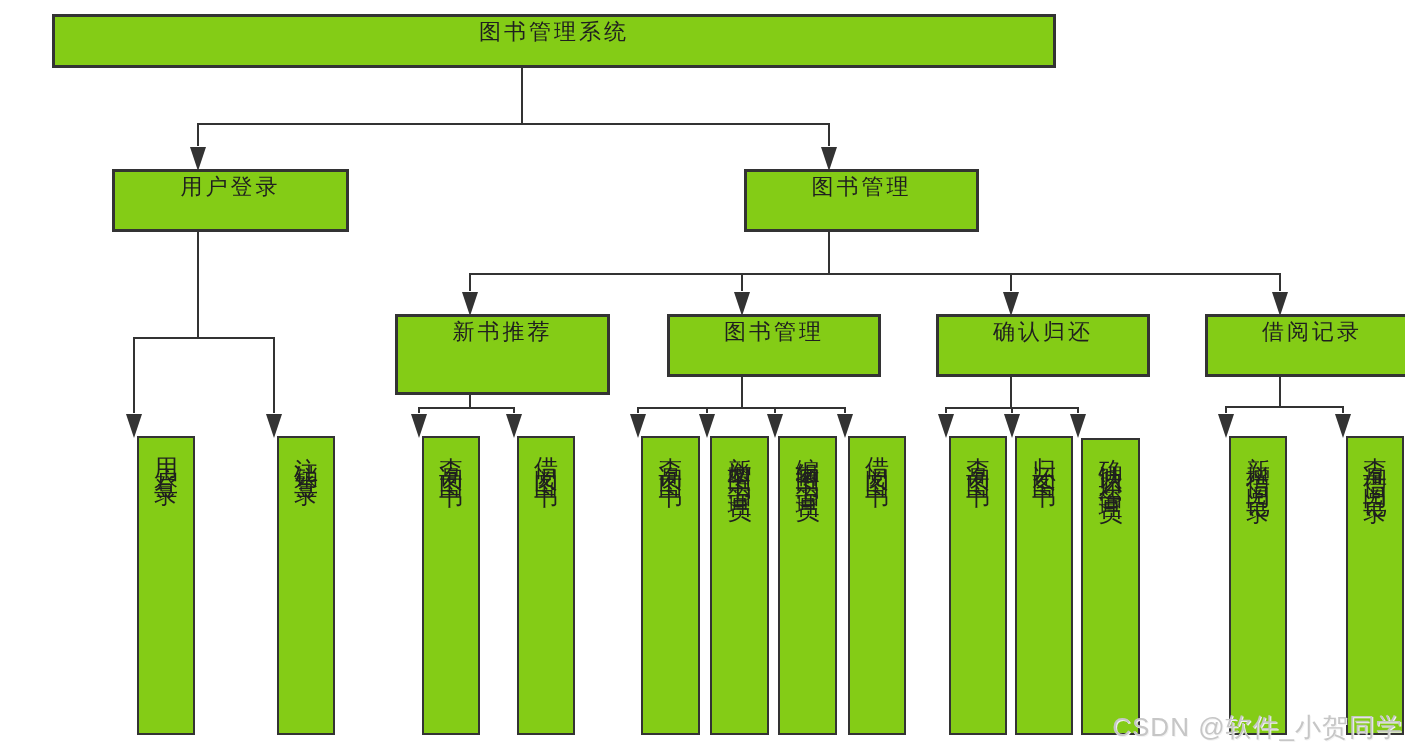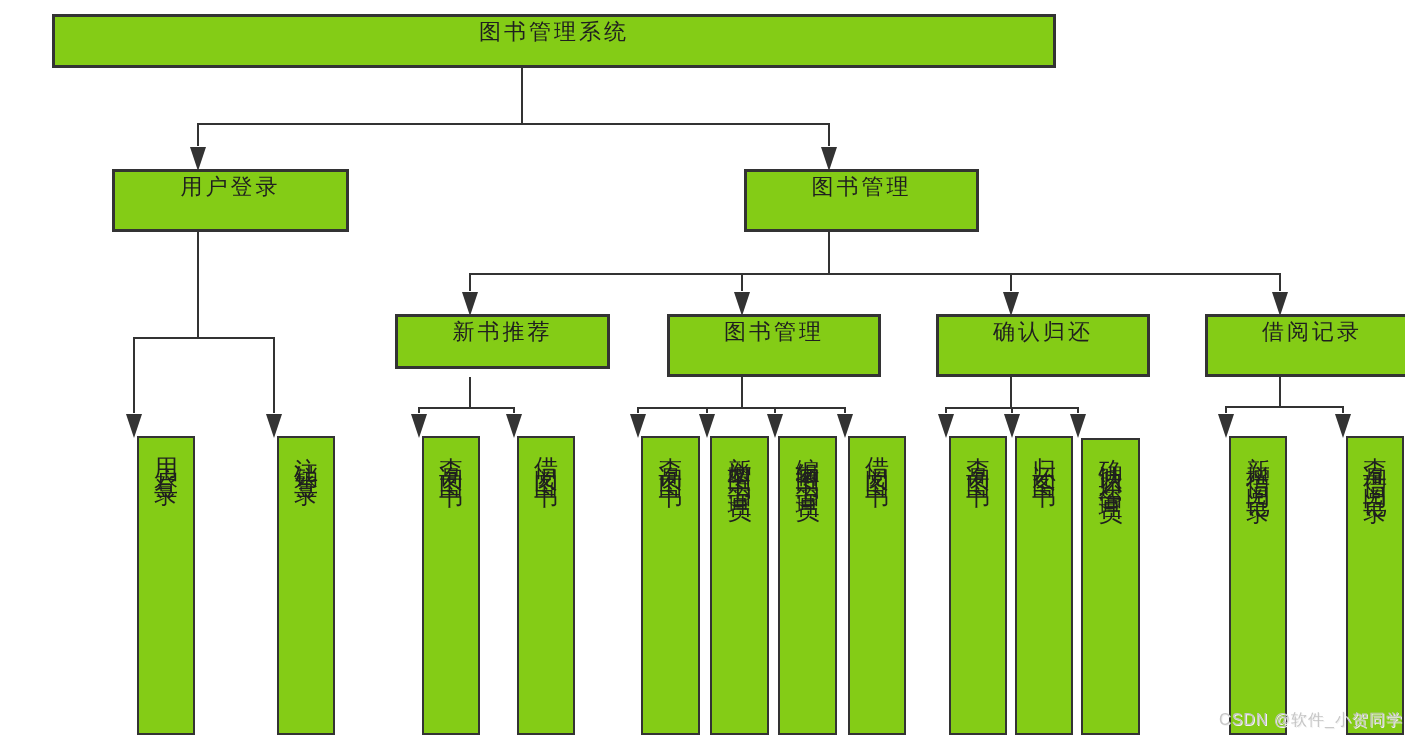--- a/index.html
+++ b/index.html
@@ -46,21 +46,21 @@
     height: 0;
     border-left: 8px solid transparent;
     border-right: 8px solid transparent;
     border-top: 24px solid var(--line, #333333);
     z-index: 1;
   }
   .watermark {
     position: absolute;
     right: 2px;
     top: 710px;
-    font-size: 16px;
+    font-size: 26px;
     color: var(--wm, #c6c6c6);
     letter-spacing: 1px;
     white-space: nowrap;
     z-index: 3;
     text-shadow: 1px 1px 0 #f2f2f2;
   }
 </style>
 </head>
 <body>
 
@@ -122,21 +122,21 @@
   <div id="node-layer">
       <div class="node h-node" style="left: 20px; top: 14px; width: 1004px; height: 54px;">
         <span class="lbl">图书管理系统</span>
       </div>
       <div class="node h-node" style="left: 80px; top: 169px; width: 237px; height: 63px;">
         <span class="lbl">用户登录</span>
       </div>
       <div class="node h-node" style="left: 712px; top: 169px; width: 235px; height: 63px;">
         <span class="lbl">图书管理</span>
       </div>
-      <div class="node h-node" style="left: 363px; top: 314px; width: 215px; height: 55px;">
+      <div class="node h-node" style="left: 363px; top: 314px; width: 215px; height: 81px;">
         <span class="lbl">新书推荐</span>
       </div>
       <div class="node h-node" style="left: 635px; top: 314px; width: 214px; height: 63px;">
         <span class="lbl">图书管理</span>
       </div>
       <div class="node h-node" style="left: 904px; top: 314px; width: 214px; height: 63px;">
         <span class="lbl">确认归还</span>
       </div>
       <div class="node h-node" style="left: 1173px; top: 314px; width: 214px; height: 63px;">
         <span class="lbl">借阅记录</span>

